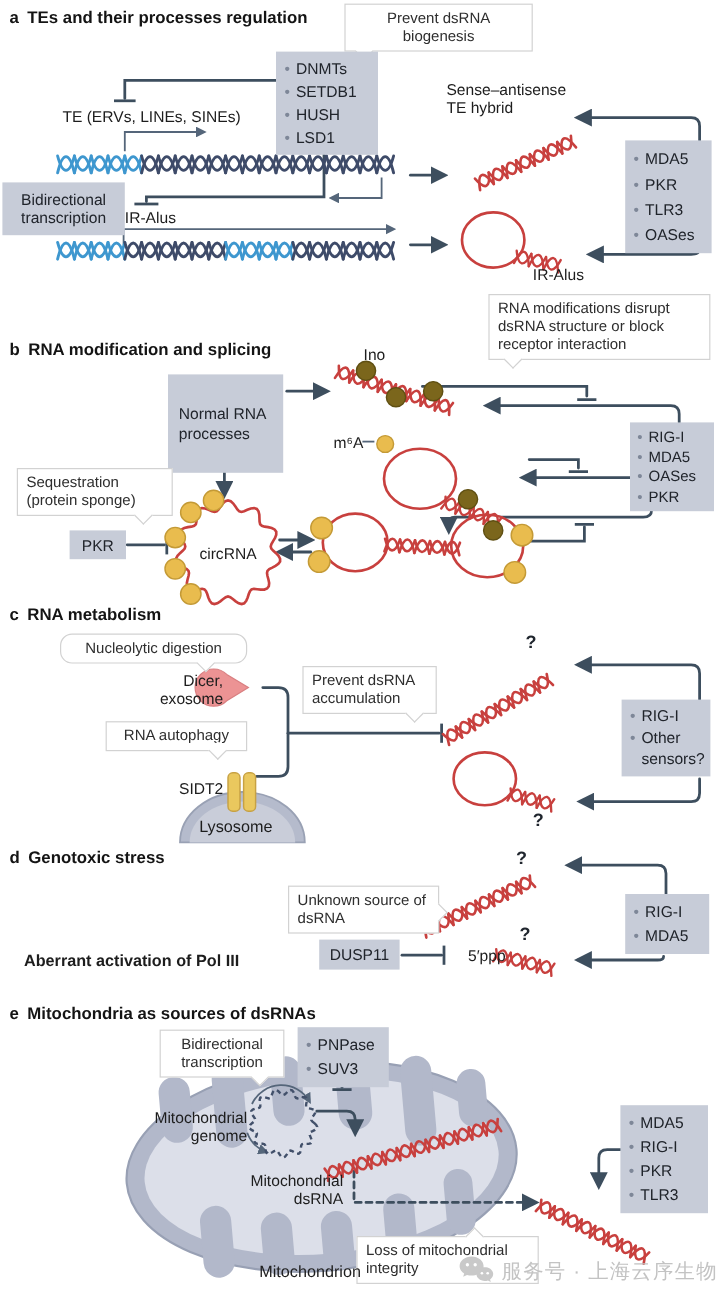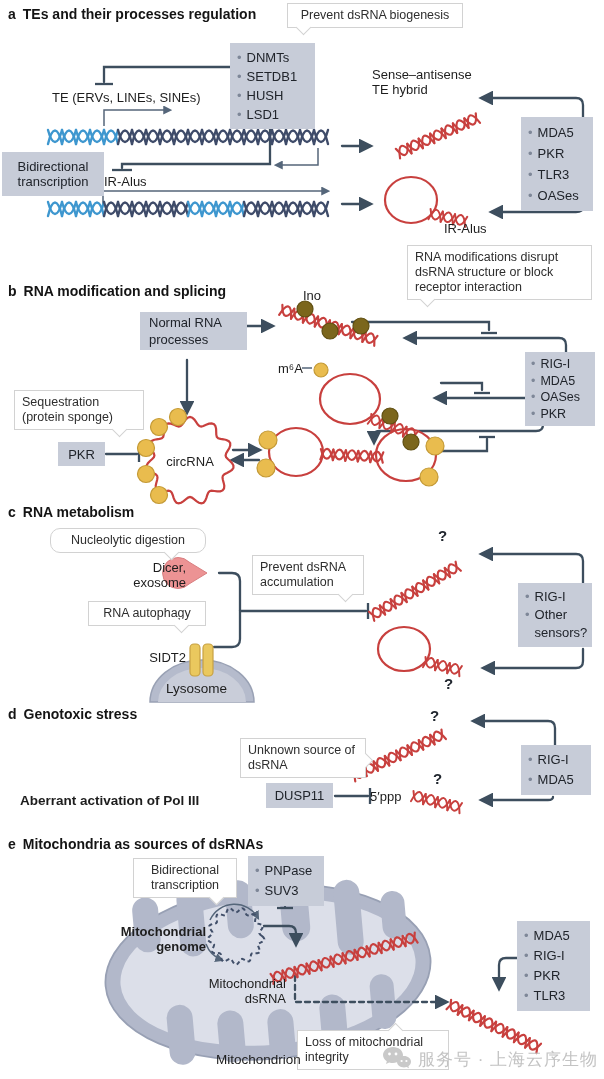--- a/index.html
+++ b/index.html
@@ -398,21 +398,21 @@
   <span class="pl">a</span><span>TEs and their processes regulation</span></div>
 <div class="ov ptitle" style="left:8px;top:283px;">
   <span class="pl">b</span><span>RNA modification and splicing</span></div>
 <div class="ov ptitle" style="left:8px;top:504px;">
   <span class="pl">c</span><span>RNA metabolism</span></div>
 <div class="ov ptitle" style="left:8px;top:706px;">
   <span class="pl">d</span><span>Genotoxic stress</span></div>
 <div class="ov ptitle" style="left:8px;top:836px;">
   <span class="pl">e</span><span>Mitochondria as sources of dsRNAs</span></div>
 
-<div class="ov callout" style="left:287px;top:3px;width:176px;text-align:center;">
+<div class="ov callout" style="left:287px;top:3px;width:157px;text-align:center;">
   <span>Prevent dsRNA biogenesis</span><span class="ptr pb" style="left:10px;"></span></div>
 
 <div class="ov gbox" style="left:230px;top:43px;width:85px;line-height:19px;">
   <div class="row">
         <span class="bu">•</span>
         <span>DNMTs</span>
       </div>
   <div class="row">
         <span class="bu">•</span>
         <span>SETDB1</span>
@@ -454,21 +454,21 @@
       </div>
 </div>
 
 <div class="ov lbl" style="left:444px;top:221px;">IR-Alus</div>
 
 <div class="ov callout" style="left:407px;top:245px;width:185px;">
   <span>RNA modifications disrupt dsRNA structure or block receptor interaction</span><span class="ptr pb" style="left:14px;"></span></div>
 
 <div class="ov lbl" style="left:303px;top:288px;">Ino</div>
 
-<div class="ov gbox" style="left:140px;top:312px;width:107px;line-height:17px;padding:2px 9px;">Normal RNA processes</div>
+<div class="ov gbox" style="left:140px;top:312px;width:96px;line-height:17px;padding:24px 9px;">Normal RNA processes</div>
 
 <div class="ov lbl" style="left:278px;top:361px;">m⁶A</div>
 
 <div class="ov gbox" style="left:525px;top:352px;width:70px;line-height:16.5px;font-size:12.5px;padding:4px 6px;">
   <div class="row">
         <span class="bu">•</span>
         <span>RIG-I</span>
       </div>
   <div class="row">
         <span class="bu">•</span>
@@ -533,38 +533,38 @@
   <div class="row">
         <span class="bu">•</span>
         <span>MDA5</span>
       </div>
 </div>
 
 <div class="ov lbl" style="left:20px;top:793px;font-weight:bold;font-size:13.5px;">Aberrant activation of Pol III</div>
 
 <div class="ov gbox cc" style="left:266px;top:783px;width:67px;height:25px;">DUSP11</div>
 
-<div class="ov lbl" style="left:370px;top:789px;">5′ppp</div>
+<div class="ov lbl" style="left:390px;top:789px;">5′ppp</div>
 <div class="ov q" style="left:433px;top:770px;">?</div>
 
 <div class="ov callout" style="left:133px;top:858px;width:104px;text-align:center;">
   <span>Bidirectional transcription</span><span class="ptr pb" style="right:14px;"></span></div>
 
 <div class="ov gbox" style="left:248px;top:856px;width:76px;line-height:20px;">
   <div class="row">
         <span class="bu">•</span>
         <span>PNPase</span>
       </div>
   <div class="row">
         <span class="bu">•</span>
         <span>SUV3</span>
       </div>
 </div>
 
-<div class="ov lbl r" style="left:100px;top:924px;width:106px;font-weight:bold;">Mitochondrial genome</div>
+<div class="ov lbl r" style="left:100px;top:924px;width:106px;">Mitochondrial genome</div>
 
 <div class="ov lbl r" style="left:180px;top:976px;width:106px;">Mitochondrial dsRNA</div>
 
 <div class="ov gbox" style="left:517px;top:921px;width:73px;line-height:20px;">
   <div class="row">
         <span class="bu">•</span>
         <span>MDA5</span>
       </div>
   <div class="row">
         <span class="bu">•</span>

